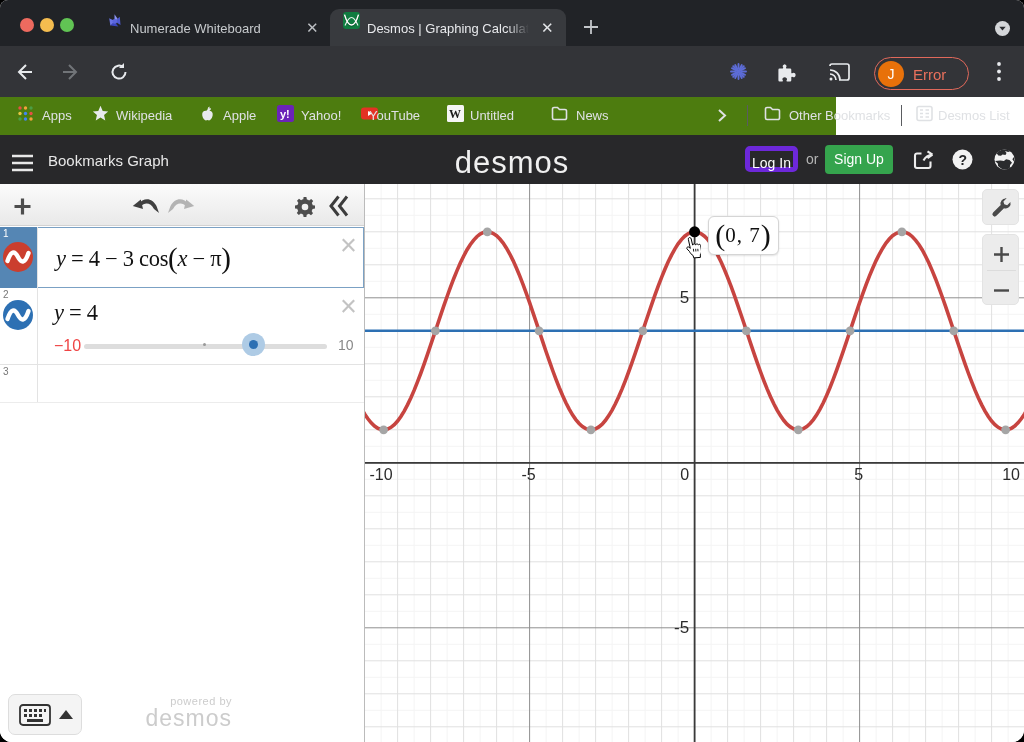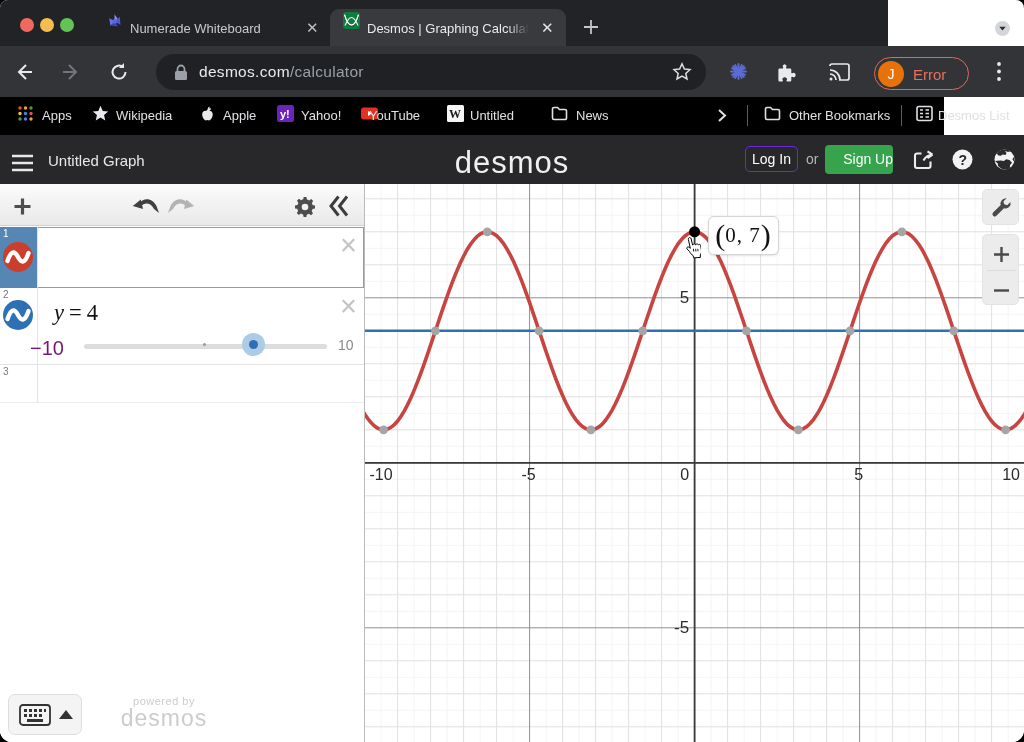--- a/index.html
+++ b/index.html
@@ -1,52 +1,52 @@
 <!DOCTYPE html>
 <html><head><meta charset="utf-8"><style>
 *{margin:0;padding:0;box-sizing:border-box}
 html,body{width:1024px;height:742px;background:#000;font-family:"Liberation Sans",sans-serif;overflow:hidden}
 #win{position:absolute;left:0;top:0;width:1024px;height:742px;border-radius:8px 8px 12px 12px;overflow:hidden;background:#fff}
 
-#tabs{position:absolute;left:0;top:0;width:888px;height:46px;background:#212327}
+#tabs{position:absolute;left:0;top:0;width:1024px;height:46px;background:#212327}
 .tl{position:absolute;top:17.5px;width:14px;height:14px;border-radius:50%}
 #tab1{position:absolute;left:96px;top:9px;width:232px;height:37px;color:#c7cacd;font-size:13px}
 #tab2{position:absolute;left:330px;top:9px;width:236px;height:37px;background:#383a3e;border-radius:9px 9px 0 0;color:#e9eaed;font-size:13px}
 .tabtxt{position:absolute;top:12px;white-space:nowrap;overflow:hidden}
 .tabx{position:absolute;top:10px;font-size:15px;color:#bcbfc3}
 #ntab{position:absolute;left:583px;top:19px;width:16px;height:16px}
 
 #tbar{position:absolute;left:0;top:46px;width:1024px;height:51px;background:#333438}
 #pill{position:absolute;left:156px;top:8px;width:550px;height:36px;border-radius:18px;background:#1f2125}
 #url{position:absolute;left:43px;top:9px;font-size:15.5px;color:#e8eaed;letter-spacing:.3px}
 #url span{color:#9aa0a6}
 .ticon{position:absolute;top:16px}
 
-#bbar{position:absolute;left:0;top:97px;width:944px;height:38px;background:#000000;color:#dfe1e4;font-size:13px}
+#bbar{position:absolute;left:0;top:97px;width:836px;height:38px;background:#4d7c0f;color:#dfe1e4;font-size:13px}
 .bk{position:absolute;top:11px;white-space:nowrap}
 .bi{position:absolute;top:8px}
 
 #dhead{position:absolute;left:0;top:135px;width:1024px;height:49px;background:#28282a;color:#eee;box-shadow:0 1px 0 #1d1d1d}
 #dlogo{position:absolute;left:0;top:10px;width:1024px;text-align:center;font-size:31px;letter-spacing:1px;color:#f0f0f0}
 #utg{position:absolute;left:48px;top:17px;font-size:15px;color:#e8e8e8}
-#login{position:absolute;left:745px;top:11px;width:53px;height:26px;border:1px solid #6d28d9;border-radius:5px;font-size:14px;color:#fff;text-align:center;line-height:25px}
+#login{position:absolute;left:745px;top:11px;width:53px;height:26px;border:5px solid #6d28d9;border-radius:5px;font-size:14px;color:#fff;text-align:center;line-height:25px}
 #orr{position:absolute;left:806px;top:16px;font-size:14px;color:#b5b5b5}
-#signup{position:absolute;left:825px;top:10px;width:68px;height:29px;background:#35a44d;border-radius:4px;font-size:14px;color:#fff;text-align:right;line-height:29px}
+#signup{position:absolute;left:825px;top:10px;width:68px;height:29px;background:#35a44d;border-radius:4px;font-size:14px;color:#fff;text-align:center;line-height:29px}
 
 #app{position:absolute;left:0;top:184px;width:1024px;height:558px;background:#fff}
 #panel{position:absolute;left:0;top:0;width:365px;height:558px;background:#fff;border-right:1px solid #bbb}
 #ptool{position:absolute;left:0;top:0;width:364px;height:42px;background:linear-gradient(#fbfbfb,#e9e9e9);border-bottom:1px solid #d2d2d2}
 .prow{position:absolute;left:0;width:364px;background:#fff}
 .gut{position:absolute;left:0;top:0;height:100%;width:38px;background:#fff;border-right:1px solid #e3e3e3;color:#777;font-size:10px}
 .gnum{position:absolute;left:3px;top:1px}
 .xbtn{position:absolute;right:7px;top:7px;color:#c3c3c3;font-size:29px;font-weight:normal;line-height:22px}
 .math{font-family:"Liberation Serif",serif;font-size:22.5px;color:#111;white-space:nowrap;letter-spacing:-.3px}
 .math i{font-style:italic}
 #kbd{position:absolute;left:8px;top:510px;width:74px;height:41px;background:#f4f4f4;border:1px solid #ddd;border-radius:7px}
-#wm{position:absolute;left:104px;top:511px;width:120px;text-align:center;color:#ccc}
+#wm{position:absolute;left:112px;top:511px;width:120px;text-align:right;color:#ccc}
 
 #graph{position:absolute;left:365px;top:0;width:659px;height:558px}
 </style></head><body>
 <div id="win">
 
   <div id="tabs">
     <div class="tl" style="left:19.5px;background:#ee6a5f"></div>
     <div class="tl" style="left:40px;background:#f5bd4f"></div>
     <div class="tl" style="left:60px;background:#61c454"></div>
     <div id="tab1">
@@ -83,30 +83,20 @@
     <svg class="ticon" style="left:14px" width="20" height="20" viewBox="0 0 20 20">
         <path d="M12 3 L5 10 L12 17 M5 10 H18" stroke="#e8eaed" stroke-width="2" fill="none"></path>
       </svg>
     <svg class="ticon" style="left:61px" width="20" height="20" viewBox="0 0 20 20">
         <path d="M8 3 L15 10 L8 17 M15 10 H2" stroke="#717478" stroke-width="2" fill="none"></path>
       </svg>
     <svg class="ticon" style="left:109px" width="20" height="20" viewBox="0 0 20 20">
         <path d="M16.5 10 a6.5 6.5 0 1 1 -2 -4.6" stroke="#e8eaed" stroke-width="2" fill="none"></path>
         <path d="M15 1 v5 h-5 z" fill="#e8eaed"></path>
       </svg>
-    <div id="pill">
-      <svg style="position:absolute;left:17px;top:10px" width="16" height="18" viewBox="0 0 16 18">
-          <rect x="2" y="7" width="12" height="9" rx="1.5" fill="#9aa0a6"></rect>
-          <path d="M4.5 7 V5 a3.5 3.5 0 0 1 7 0 V7" stroke="#9aa0a6" stroke-width="1.8" fill="none"></path>
-        </svg>
-      <div id="url">desmos.com<span>/calculator</span></div>
-      <svg style="position:absolute;left:516px;top:8px" width="20" height="20" viewBox="0 0 20 20">
-          <path d="M10 1.8 L12.4 7 L18 7.6 L13.8 11.4 L15 17 L10 14.1 L5 17 L6.2 11.4 L2 7.6 L7.6 7Z" fill="none" stroke="#dadce0" stroke-width="1.5"></path>
-        </svg>
-    </div>
     <svg class="ticon" style="left:729px" width="19" height="19" viewBox="0 0 19 19">
         <g stroke="#5d6cd6" stroke-width="1.9" stroke-linecap="round">
           <path d="M9.5 2 V6.7"></path>
           <path d="M9.5 12.3 V17"></path>
           <path d="M2 9.5 H6.7"></path>
           <path d="M12.3 9.5 H17"></path>
           <path d="M4.2 4.2 L7.5 7.5"></path>
           <path d="M11.5 11.5 L14.8 14.8"></path>
           <path d="M14.8 4.2 L11.5 7.5"></path>
           <path d="M7.5 11.5 L4.2 14.8"></path>
@@ -198,21 +188,21 @@
         <rect x="1" y="1.5" width="15" height="14" rx="2" fill="none" stroke="#dfe1e4" stroke-width="1.6"></rect>
         <path d="M4 5 h3 M4 8.5 h3 M4 12 h3 M9.5 5 h3.5 M9.5 8.5 h3.5 M9.5 12 h3.5" stroke="#dfe1e4" stroke-width="1.4"></path>
       </svg>
     <span class="bk" style="left:938px">Desmos List</span>
   </div>
 
   <div id="dhead">
     <svg style="position:absolute;left:12px;top:19px" width="21" height="18" viewBox="0 0 21 18">
         <path d="M0 2 h21 M0 9 h21 M0 16 h21" stroke="#e8e8e8" stroke-width="2.6"></path>
       </svg>
-    <div id="utg">Untitled Graph</div>
+    <div id="utg">Bookmarks Graph</div>
     <div id="dlogo">desmos</div>
     <div id="login">Log In</div>
     <div id="orr">or</div>
     <div id="signup">Sign Up</div>
     <svg style="position:absolute;left:913px;top:14px" width="22" height="22" viewBox="0 0 22 22">
         <path d="M8.5 4.5 H4 a2 2 0 0 0 -2 2 V17 a2 2 0 0 0 2 2 h11.5 a2 2 0 0 0 2-2 v-4.5" fill="none" stroke="#ededed" stroke-width="2.1"></path>
         <path d="M10.5 11.5 C12.5 7.5 15 6 19.5 5.7 M19.5 5.7 l-5-3.4 M19.5 5.7 l-5 3.5" fill="none" stroke="#ededed" stroke-width="2.1"></path>
       </svg>
     <svg style="position:absolute;left:952px;top:14px" width="21" height="21" viewBox="0 0 21 21">
         <circle cx="10.5" cy="10.5" r="10" fill="#f2f2f2"></circle>
@@ -299,33 +289,34 @@
       </div>
       <div class="prow" id="row1" style="top:43px;height:61px">
         <div class="gut" style="background:#5586b4;color:#fff">
             <span class="gnum">1</span>
           <svg style="position:absolute;left:2px;top:14px" width="32" height="32" viewBox="0 0 32 32">
               <circle cx="16" cy="16" r="15" fill="#cb3e2e"></circle>
               <path d="M5.5 20 C9 9.5 12.5 9.5 16 16 C19.5 22.5 23 22.5 26.5 12" fill="none" stroke="#fff" stroke-width="4.4" stroke-linecap="round"></path>
             </svg>
         </div>
         <div style="position:absolute;left:38px;top:0;width:326px;height:61px;border:1.5px solid #7ba1c4;border-left:none;background:#fff"></div>
+        <div class="math" style="position:absolute;left:56px;top:15px"><i>y</i> = 4 − 3 cos<span style="font-size:29px;vertical-align:-2.5px">(</span><i>x</i> − π<span style="font-size:29px;vertical-align:-2.5px">)</span></div>
         <div class="xbtn">×</div>
       </div>
       <div class="prow" id="row2" style="top:104px;height:77px;border-bottom:1px solid #e3e3e3">
         <div class="gut">
             <span class="gnum">2</span>
           <svg style="position:absolute;left:2px;top:11px" width="32" height="32" viewBox="0 0 32 32">
               <circle cx="16" cy="16" r="15" fill="#2d70b3"></circle>
               <path d="M5.5 20 C9 9.5 12.5 9.5 16 16 C19.5 22.5 23 22.5 26.5 12" fill="none" stroke="#fff" stroke-width="4.4" stroke-linecap="round"></path>
             </svg>
         </div>
         <div class="math" style="position:absolute;left:54px;top:12px"><i>y</i> = 4</div>
         <div class="xbtn">×</div>
-        <span style="position:absolute;left:30px;top:49px;color:#701a75;font-size:20px">−10</span>
+        <span style="position:absolute;left:54px;top:49px;color:#ef4444;font-size:16px">−10</span>
         <div style="position:absolute;left:84px;top:56px;width:243px;height:5px;border-radius:3px;background:#ddd"></div>
         <div style="position:absolute;left:203px;top:55px;width:3px;height:3px;border-radius:50%;background:#999"></div>
         <div style="position:absolute;left:242px;top:45px;width:23px;height:23px;border-radius:50%;background:#aecbe5"></div>
         <div style="position:absolute;left:249px;top:52px;width:9px;height:9px;border-radius:50%;background:#2d70b3"></div>
         <span style="position:absolute;left:338px;top:49px;color:#888;font-size:14px">10</span>
       </div>
       <div class="prow" id="row3" style="top:181px;height:38px;border-bottom:1px solid #ececec">
         <div class="gut">
             <span class="gnum">3</span>
           </div>

